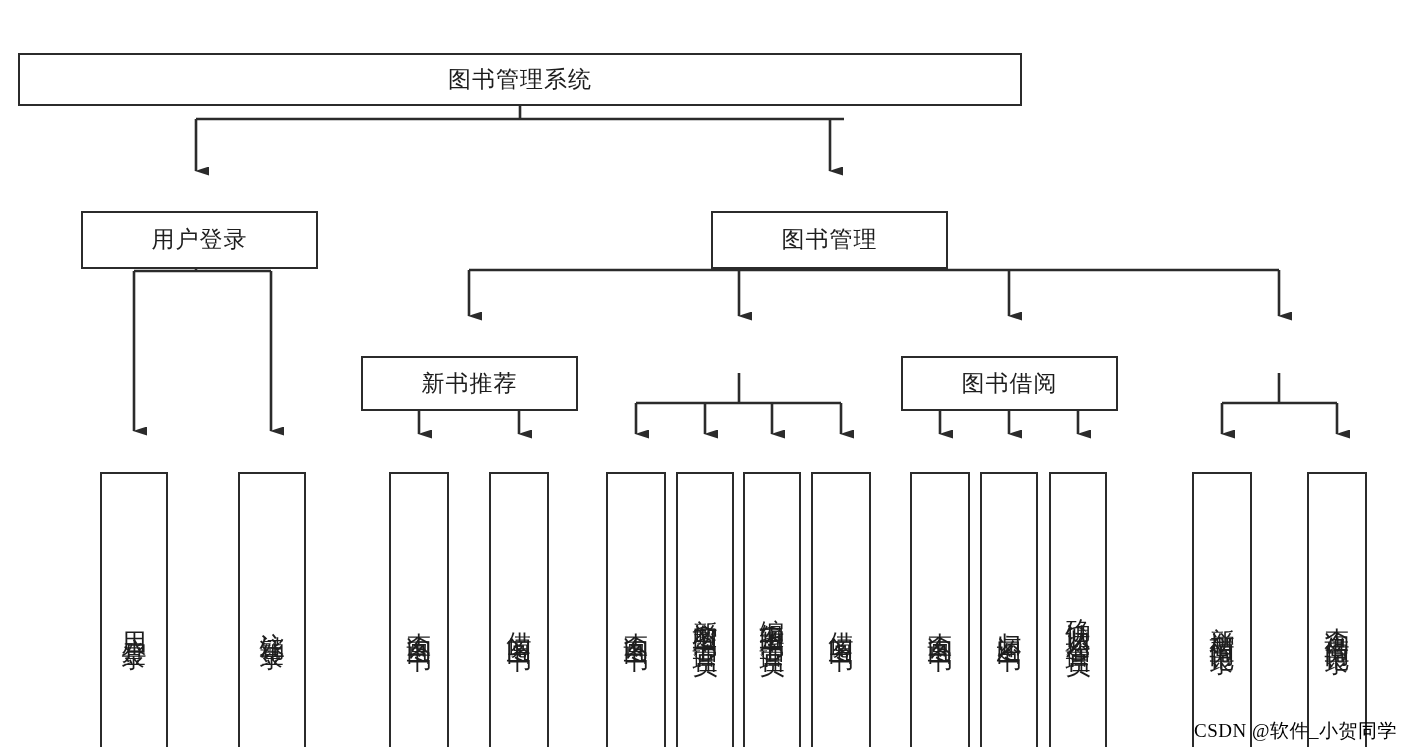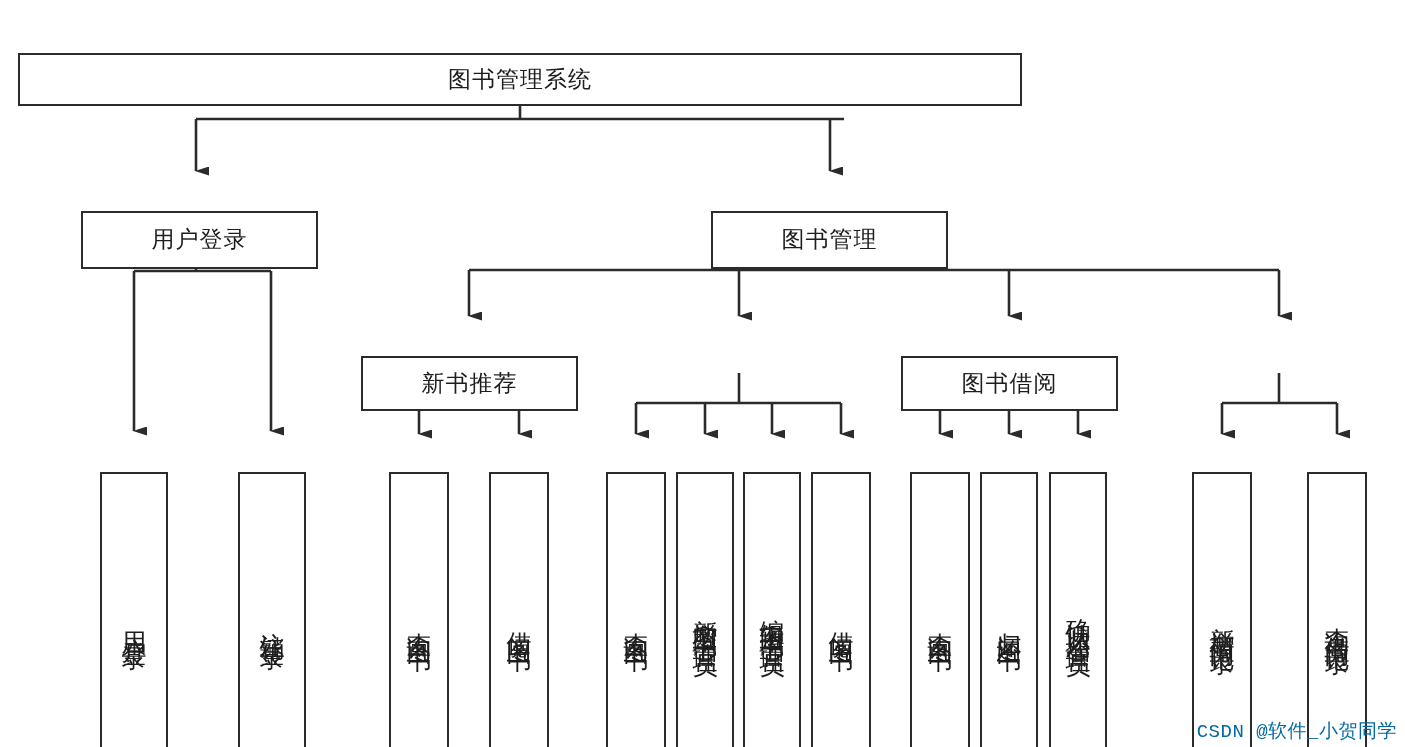--- a/index.html
+++ b/index.html
@@ -66,25 +66,25 @@
     letter-spacing: 5px;
     line-height: 1;
     white-space: nowrap;
     max-height: 100%;
   }
   .watermark {
     position: absolute;
     right: 8px;
     bottom: 3px;
     font-size: 19px;
-    color: #0369a1;
+    color: #000000;
     letter-spacing: 0.5px;
     z-index: 6;
     white-space: nowrap;
-    font-family: Liberation Mono, monospace;
+    font-family: Liberation Serif, serif;
   }
 </style>
 </head>
 <body>
 
 <div id="diagram-root">
 
   <svg id="wires" viewBox="0 0 1405 747" width="1405" height="747" xmlns="http://www.w3.org/2000/svg">
     <defs>
       <marker id="arrowhead" markerWidth="9" markerHeight="14" refX="4.5" refY="13" orient="auto" markerUnits="userSpaceOnUse">

